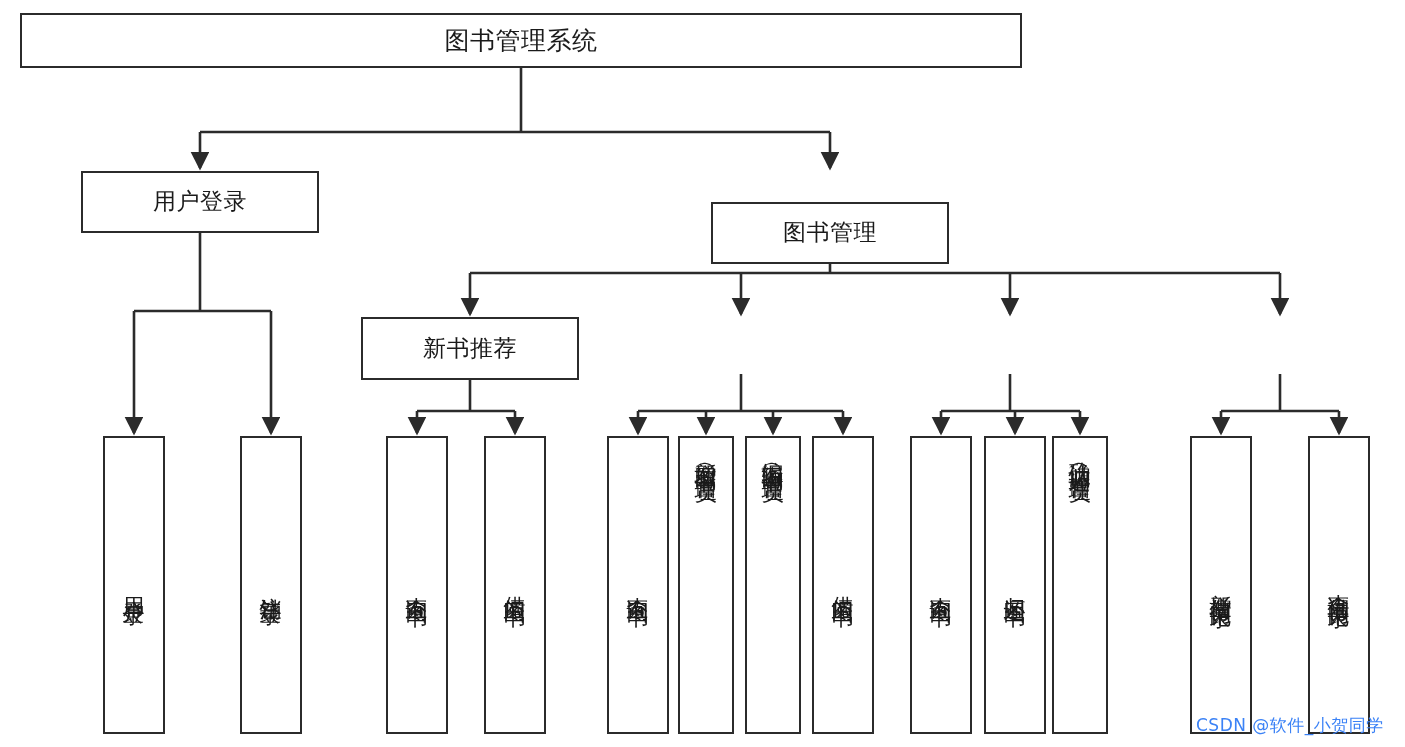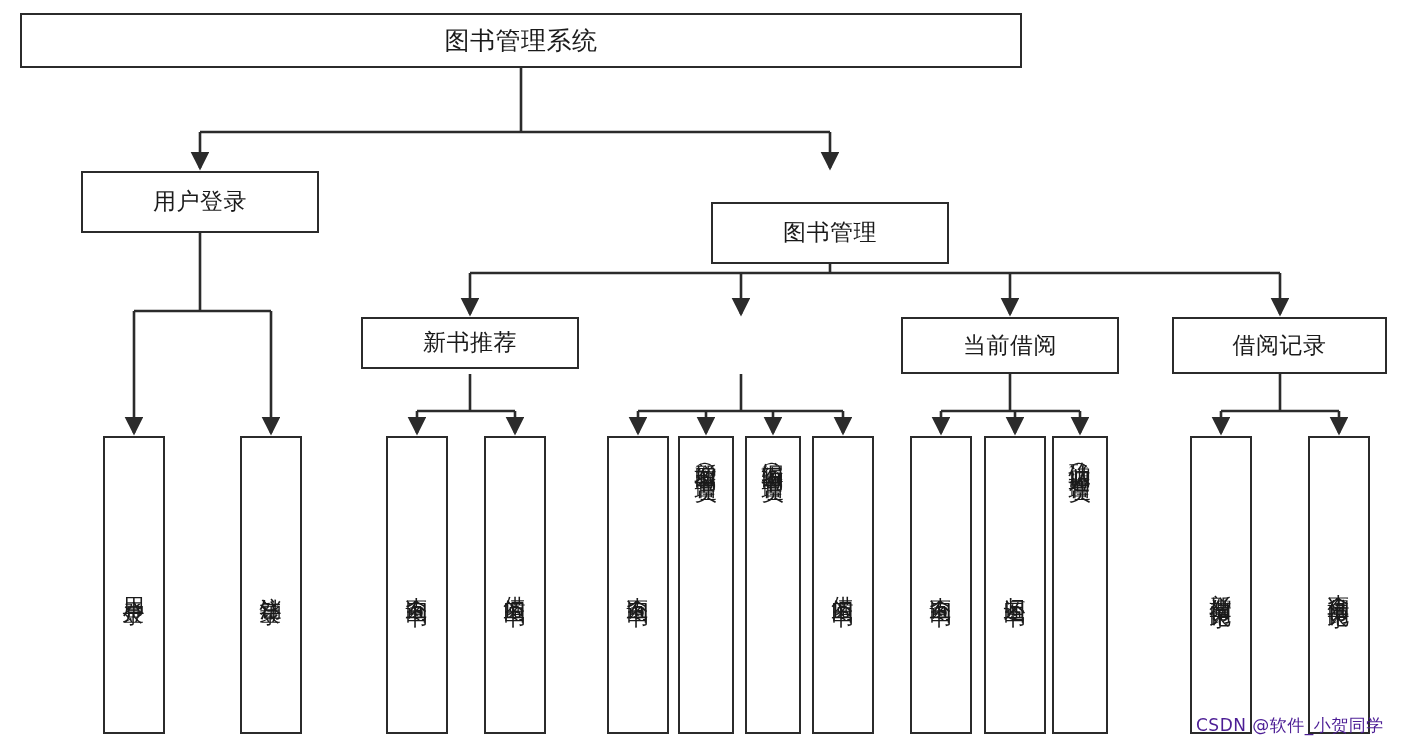--- a/index.html
+++ b/index.html
@@ -65,21 +65,21 @@
     line-height: 1.05;
     letter-spacing: 3px;
     white-space: nowrap;
   }
   .node.leaf.centered {
     align-items: center;
     padding-top: 0;
   }
   #watermark {
     position: absolute;
-    color: #4c1d95;
+    color: #3b82f6;
     font-size: 17px;
     white-space: nowrap;
     letter-spacing: 0.5px;
   }
 </style>
 </head>
 <body>
 
 <div id="diagram-root">
 
@@ -137,28 +137,22 @@
     <span class="node-label">图书管理系统</span>
   </div>
 
   <div class="node level-1" style="left:81px; top:171px; width:238px; height:62px;">
     <span class="node-label">用户登录</span>
   </div>
   <div class="node level-1" style="left:711px; top:171px; width:238px; height:62px;margin-top:31px;">
     <span class="node-label">图书管理</span>
   </div>
 
-  <div class="node level-2" style="left:361px; top:317px; width:218px; height:52px;">
+  <div class="node level-2" style="left:361px; top:317px; width:218px; height:63px;">
     <span class="node-label">新书推荐</span>
-  </div>
-  <div class="node level-2" style="left:901px; top:317px; width:218px; height:57px;">
-    <span class="node-label">当前借阅</span>
-  </div>
-  <div class="node level-2" style="left:1172px; top:317px; width:215px; height:57px;">
-    <span class="node-label">借阅记录</span>
   </div>
 
   <div class="node leaf centered" style="left:103px; top:436px; width:62px; height:298px;">
     <span class="node-label">用户登录</span>
   </div>
   <div class="node leaf centered" style="left:240px; top:436px; width:62px; height:298px;">
     <span class="node-label">注销登录</span>
   </div>
   <div class="node leaf centered" style="left:386px; top:436px; width:62px; height:298px;">
     <span class="node-label">查询图书</span>

